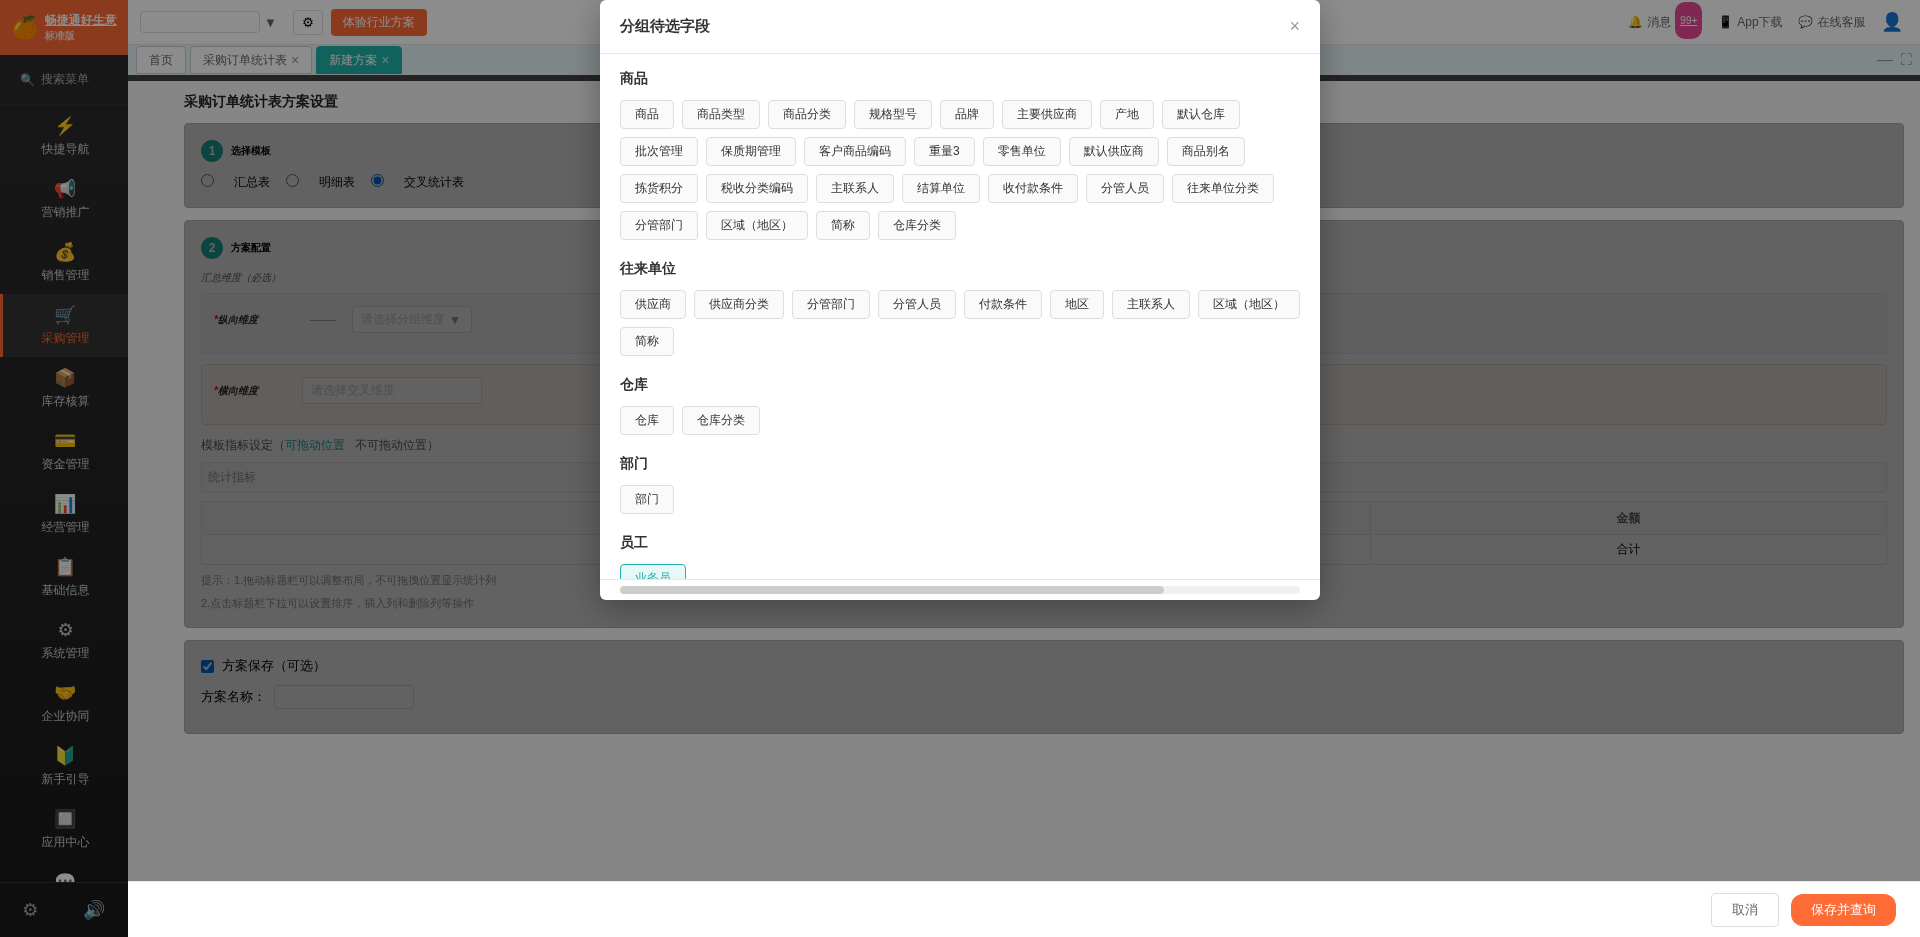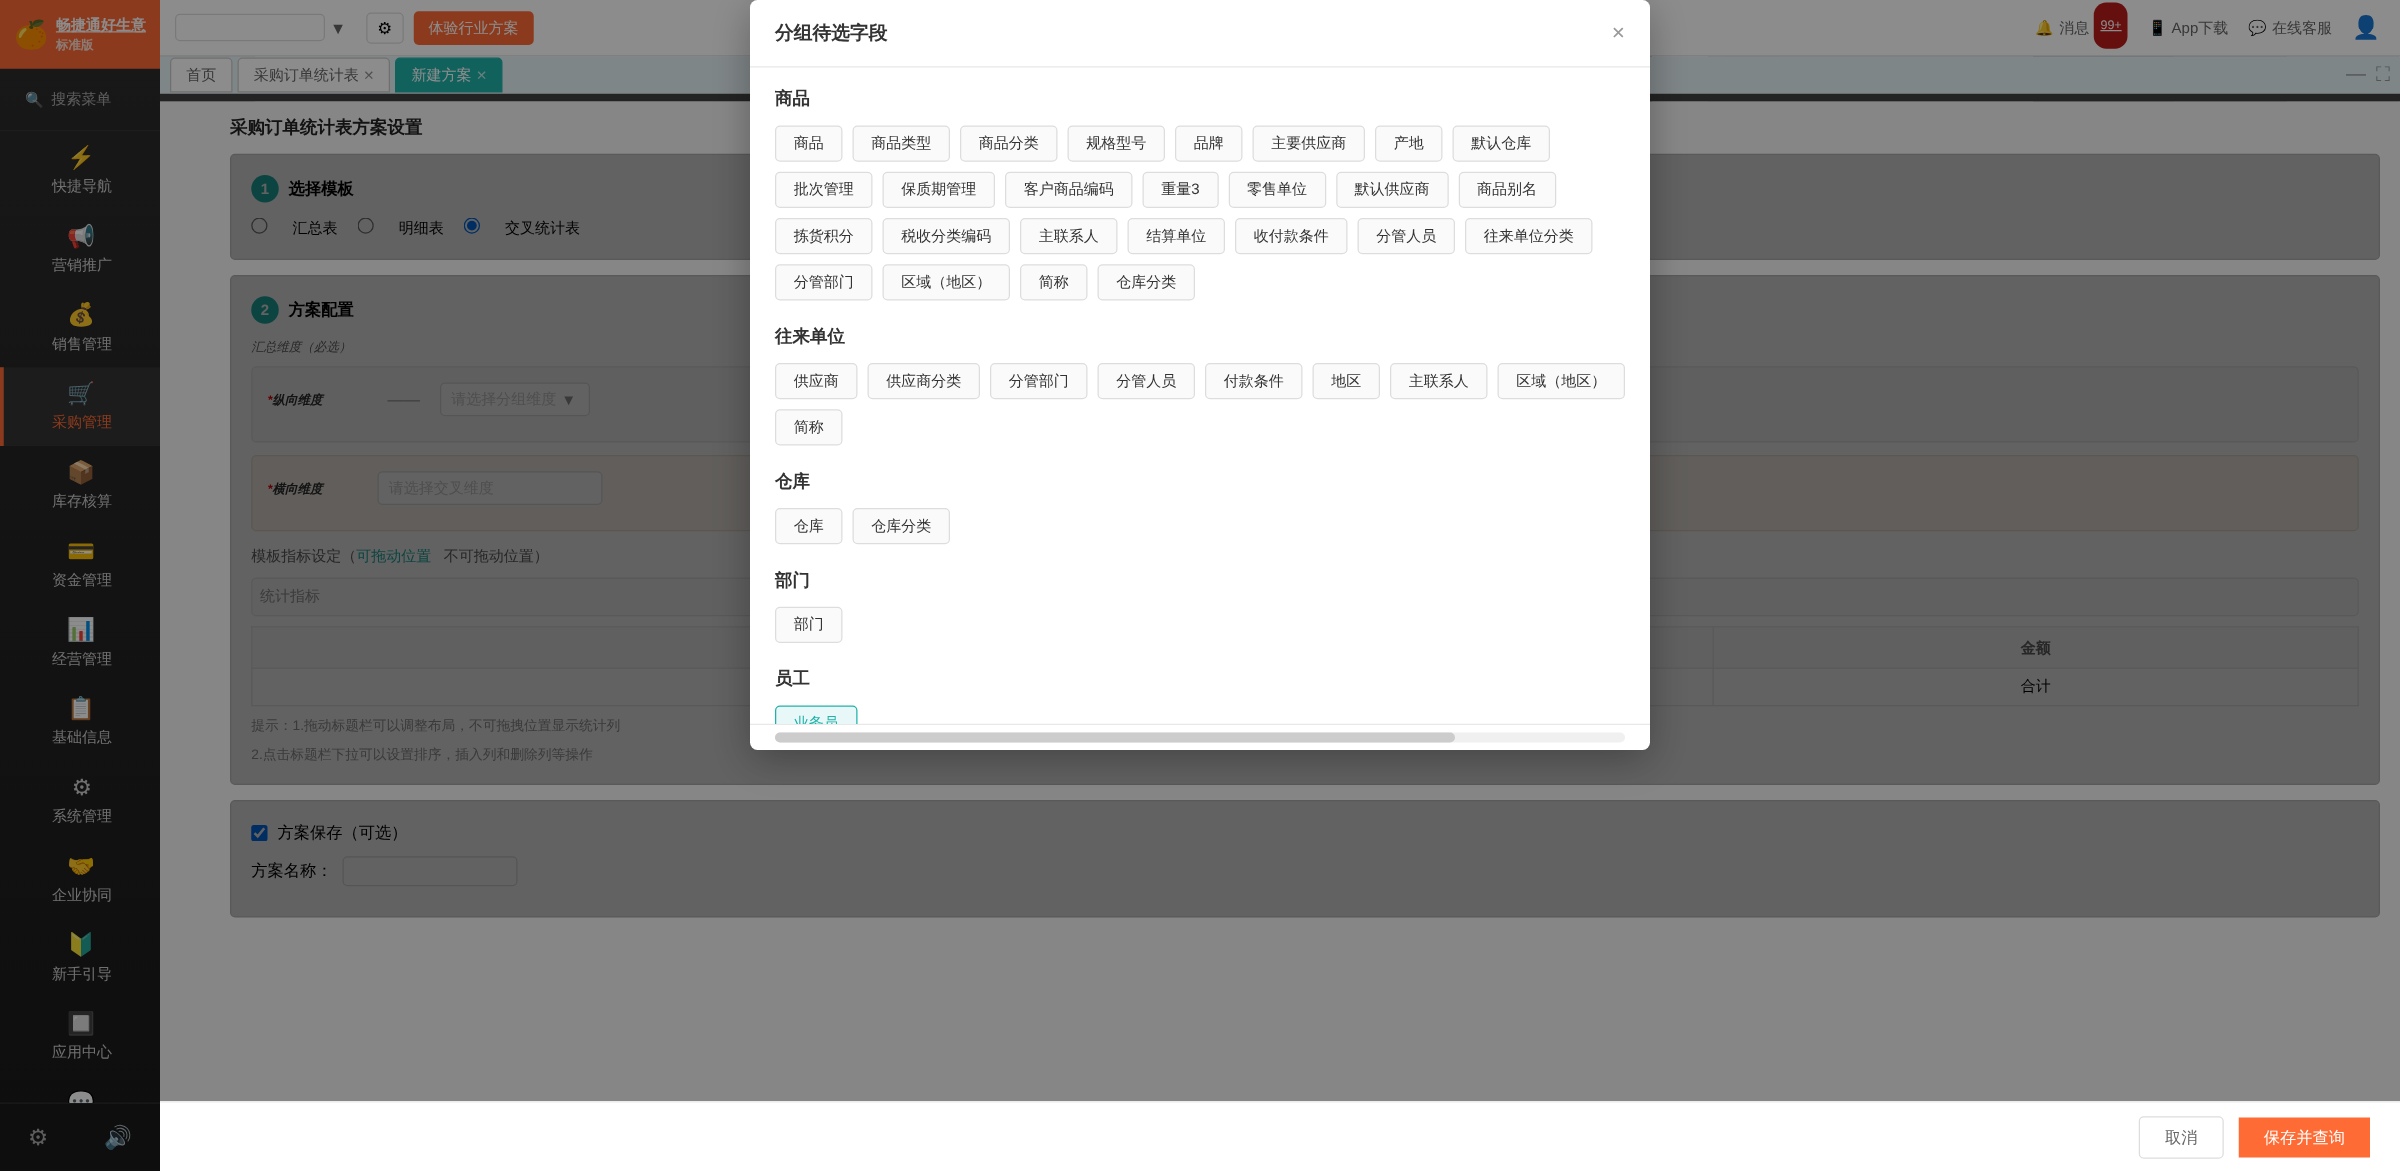--- a/index.html
+++ b/index.html
@@ -51,21 +51,21 @@
     .header-tools { display: flex; align-items: center; gap: 8px; margin-left: 8px; }
     .header-btn-experience {
       background: #ff6b35; color: white; border: none; border-radius: 4px;
       padding: 5px 12px; font-size: 12px; cursor: pointer;
     }
     .header-right {
       margin-left: auto; display: flex; align-items: center; gap: 16px; padding-right: 16px;
     }
     .header-right-item { display: flex; align-items: center; gap: 4px; color: #666; font-size: 12px; cursor: pointer; }
     .badge {
-      background: #b91c1c; color: white; border-radius: 10px; padding: 13px 5px;
+      background: #ec4899; color: white; border-radius: 10px; padding: 13px 5px;
       font-size: 10px; position: relative; top: -2px; text-decoration: underline;
     }
 
     
     .tabs {
       position: fixed; left: 128px; top: 45px; right: 0; height: 36px;
       background: #e8f4f8; border-bottom: 6px solid #404040;
       display: flex; align-items: center; z-index: 89; padding: 0 8px; gap: 4px;
     }
     .tab {
@@ -92,21 +92,21 @@
     .section-card {
       background: white; border-radius: 4px; padding: 16px; margin-bottom: 12px;
       border: 1px solid #e8e8e8;
     }
     .step-header { display: flex; align-items: center; gap: 8px; margin-bottom: 12px; }
     .step-num {
       width: 22px; height: 22px; border-radius: 50%;
       background: #20b2aa; color: white; display: flex; align-items: center;
       justify-content: center; font-size: 12px; font-weight: bold;
     }
-    .step-label { font-size: 13px; font-weight: bold; }
+    .step-label { font-size: 10px; font-weight: bold; }
     .radio-group { display: flex; align-items: center; gap: 16px; }
     .radio-item { display: flex; align-items: flex-start; gap: 20px; font-size: 12px; cursor: pointer; }
     .radio-item input { cursor: pointer; }
     .form-row { display: flex; align-items: center; gap: 8px; margin-bottom: 8px; }
     .form-label { font-size: 10px; color: #666; min-width: 80px; font-style: italic; }
     .select-with-arrow {
       display: flex; align-items: center; gap: 4px; border: 1px solid #ddd;
       border-radius: 4px; padding: 4px 8px; font-size: 12px; background: #fff;
       min-width: 120px; cursor: pointer; color: #999;
     }
@@ -155,21 +155,21 @@
     .modal-body::-webkit-scrollbar { width: 6px; }
     .modal-body::-webkit-scrollbar-track { background: #f5f5f5; }
     .modal-body::-webkit-scrollbar-thumb { background: #ccc; border-radius: 3px; }
 
     
     .btn-cancel {
       background: #fff; border: 1px solid #ddd; border-radius: 4px;
       padding: 7px 20px; font-size: 13px; cursor: pointer; color: #666;
     }
     .btn-save {
-      background: #ff6b35; color: white; border: none; border-radius: 0;
+      background: #ff6b35; color: white; border: none; border-radius: 12px;
       padding: 7px 20px; font-size: 13px; cursor: pointer;
     }
 
     
     .modal-hscroll {
       border-top: 1px solid #e8e8e8; padding: 6px 20px;
       display: flex; align-items: center;
     }
     .hscroll-bar {
       width: 100%; height: 8px; background: #f0f0f0; border-radius: 4px; position: relative;

